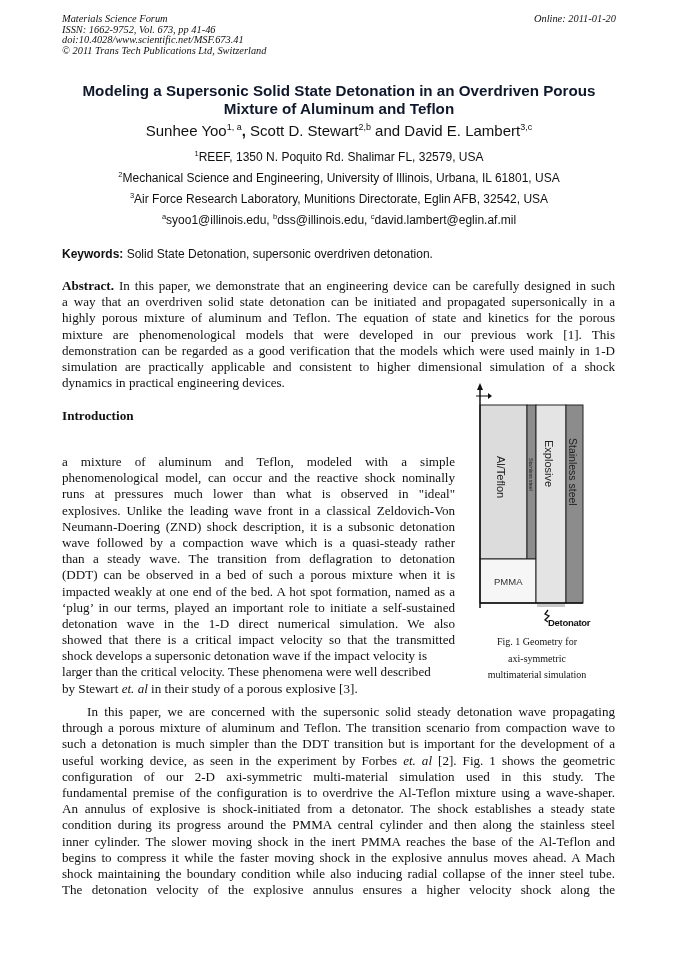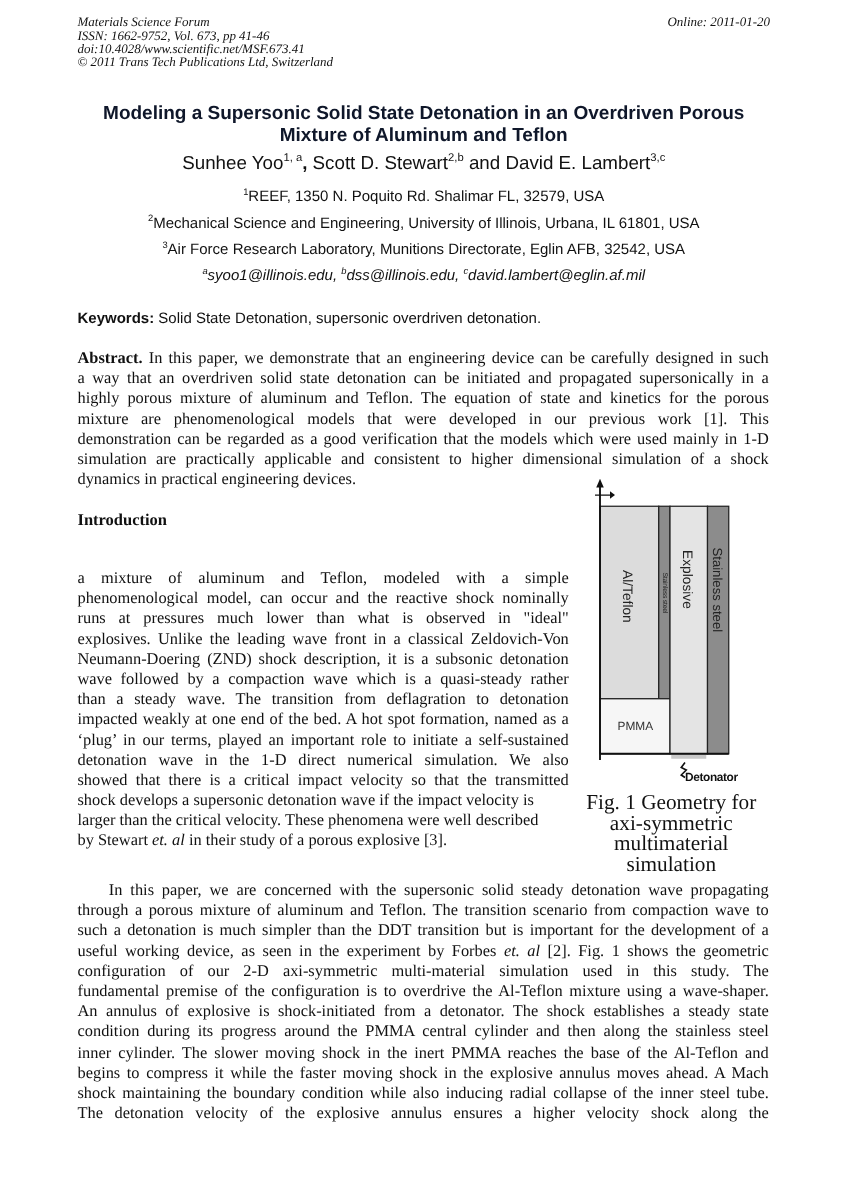--- a/index.html
+++ b/index.html
@@ -46,21 +46,21 @@
   .para .ln.last { text-align-last: left; }
   .abstract { left: 62px; width: 553px; top: 278px; }
   .intro-head {
     left: 62px; top: 408px; font-weight: bold; font-size: 13.2px;
     font-family: "Liberation Serif", serif;
   }
   .intro1 { left: 62px; width: 393px; top: 454px; }
   .intro2 { left: 62px; width: 553px; top: 704px; }
   .caption {
     left: 462px; width: 150px; top: 634px; text-align: center;
-    font-family: "Liberation Serif", serif; font-size: 17px; line-height: 16.5px;
+    font-family: "Liberation Serif", serif; font-size: 10px; line-height: 16.5px;
   }
   .vtext {
     position: absolute; writing-mode: vertical-rl; font-family: "Liberation Sans", sans-serif;
     color: #222; white-space: nowrap;
   }
 </style>
 </head>
 <body>
 
 <div class="abs hdr-left">
@@ -82,21 +82,21 @@
 
 <div class="abs affil" style="top:150px;">
   <sup>1</sup><span>REEF, 1350 N. Poquito Rd. Shalimar FL, 32579, USA</span>
 </div>
 <div class="abs affil" style="top:171px;">
   <sup>2</sup><span>Mechanical Science and Engineering, University of Illinois, Urbana, IL 61801, USA</span>
 </div>
 <div class="abs affil" style="top:192px;">
   <sup>3</sup><span>Air Force Research Laboratory, Munitions Directorate, Eglin AFB, 32542, USA</span>
 </div>
-<div class="abs affil" style="top:213px;font-style:italic;">
+<div class="abs affil" style="top:213px;">
   <sup>a</sup><span>syoo1@illinois.edu, </span><sup>b</sup><span>dss@illinois.edu, </span><sup>c</sup><span>david.lambert@eglin.af.mil</span>
 </div>
 
 <div class="abs keywords">
   <b>Keywords:</b><span> Solid State Detonation, supersonic overdriven detonation.</span>
 </div>
 
 <div class="abs para abstract">
   <span class="ln"><b>Abstract.</b><span> In this paper, we demonstrate that an engineering device can be carefully designed in such</span></span>
   <span class="ln">a way that an overdriven solid state detonation can be initiated and propagated supersonically in a</span>
@@ -110,20 +110,21 @@
 <div class="abs intro-head">Introduction</div>
 
 <div class="abs para intro1">
   <span class="ln">a mixture of aluminum and Teflon, modeled with a simple</span>
   <span class="ln">phenomenological model, can  occur and the reactive shock  nominally</span>
   <span class="ln">runs at pressures much lower than what is observed in "ideal"</span>
   <span class="ln">explosives. Unlike the leading wave front in a classical Zeldovich-Von</span>
   <span class="ln">Neumann-Doering (ZND) shock description, it is a subsonic detonation</span>
   <span class="ln">wave followed by a compaction wave which is a quasi-steady rather</span>
   <span class="ln">than a steady wave. The transition from deflagration to detonation</span>
+  <span class="ln">(DDT) can be observed in a bed of such a porous mixture when it is</span>
   <span class="ln">impacted weakly at one end of the bed. A hot spot formation, named as a</span>
   <span class="ln">‘plug’ in our terms, played an important role to initiate a self-sustained</span>
   <span class="ln">detonation wave in the 1-D direct numerical simulation. We also</span>
   <span class="ln">showed that there is a critical impact velocity so that the transmitted</span>
   <span class="ln last">shock develops a supersonic detonation wave if the impact velocity is</span>
   <span class="ln last">larger than the critical velocity. These phenomena were well described</span>
   <span class="ln last"><span>by Stewart </span><i>et. al</i><span> in their study of a porous explosive [3].</span></span>
 </div>
 
 <svg class="abs" style="left:460px; top:378px;" width="150" height="258" viewBox="460 378 150 258">

